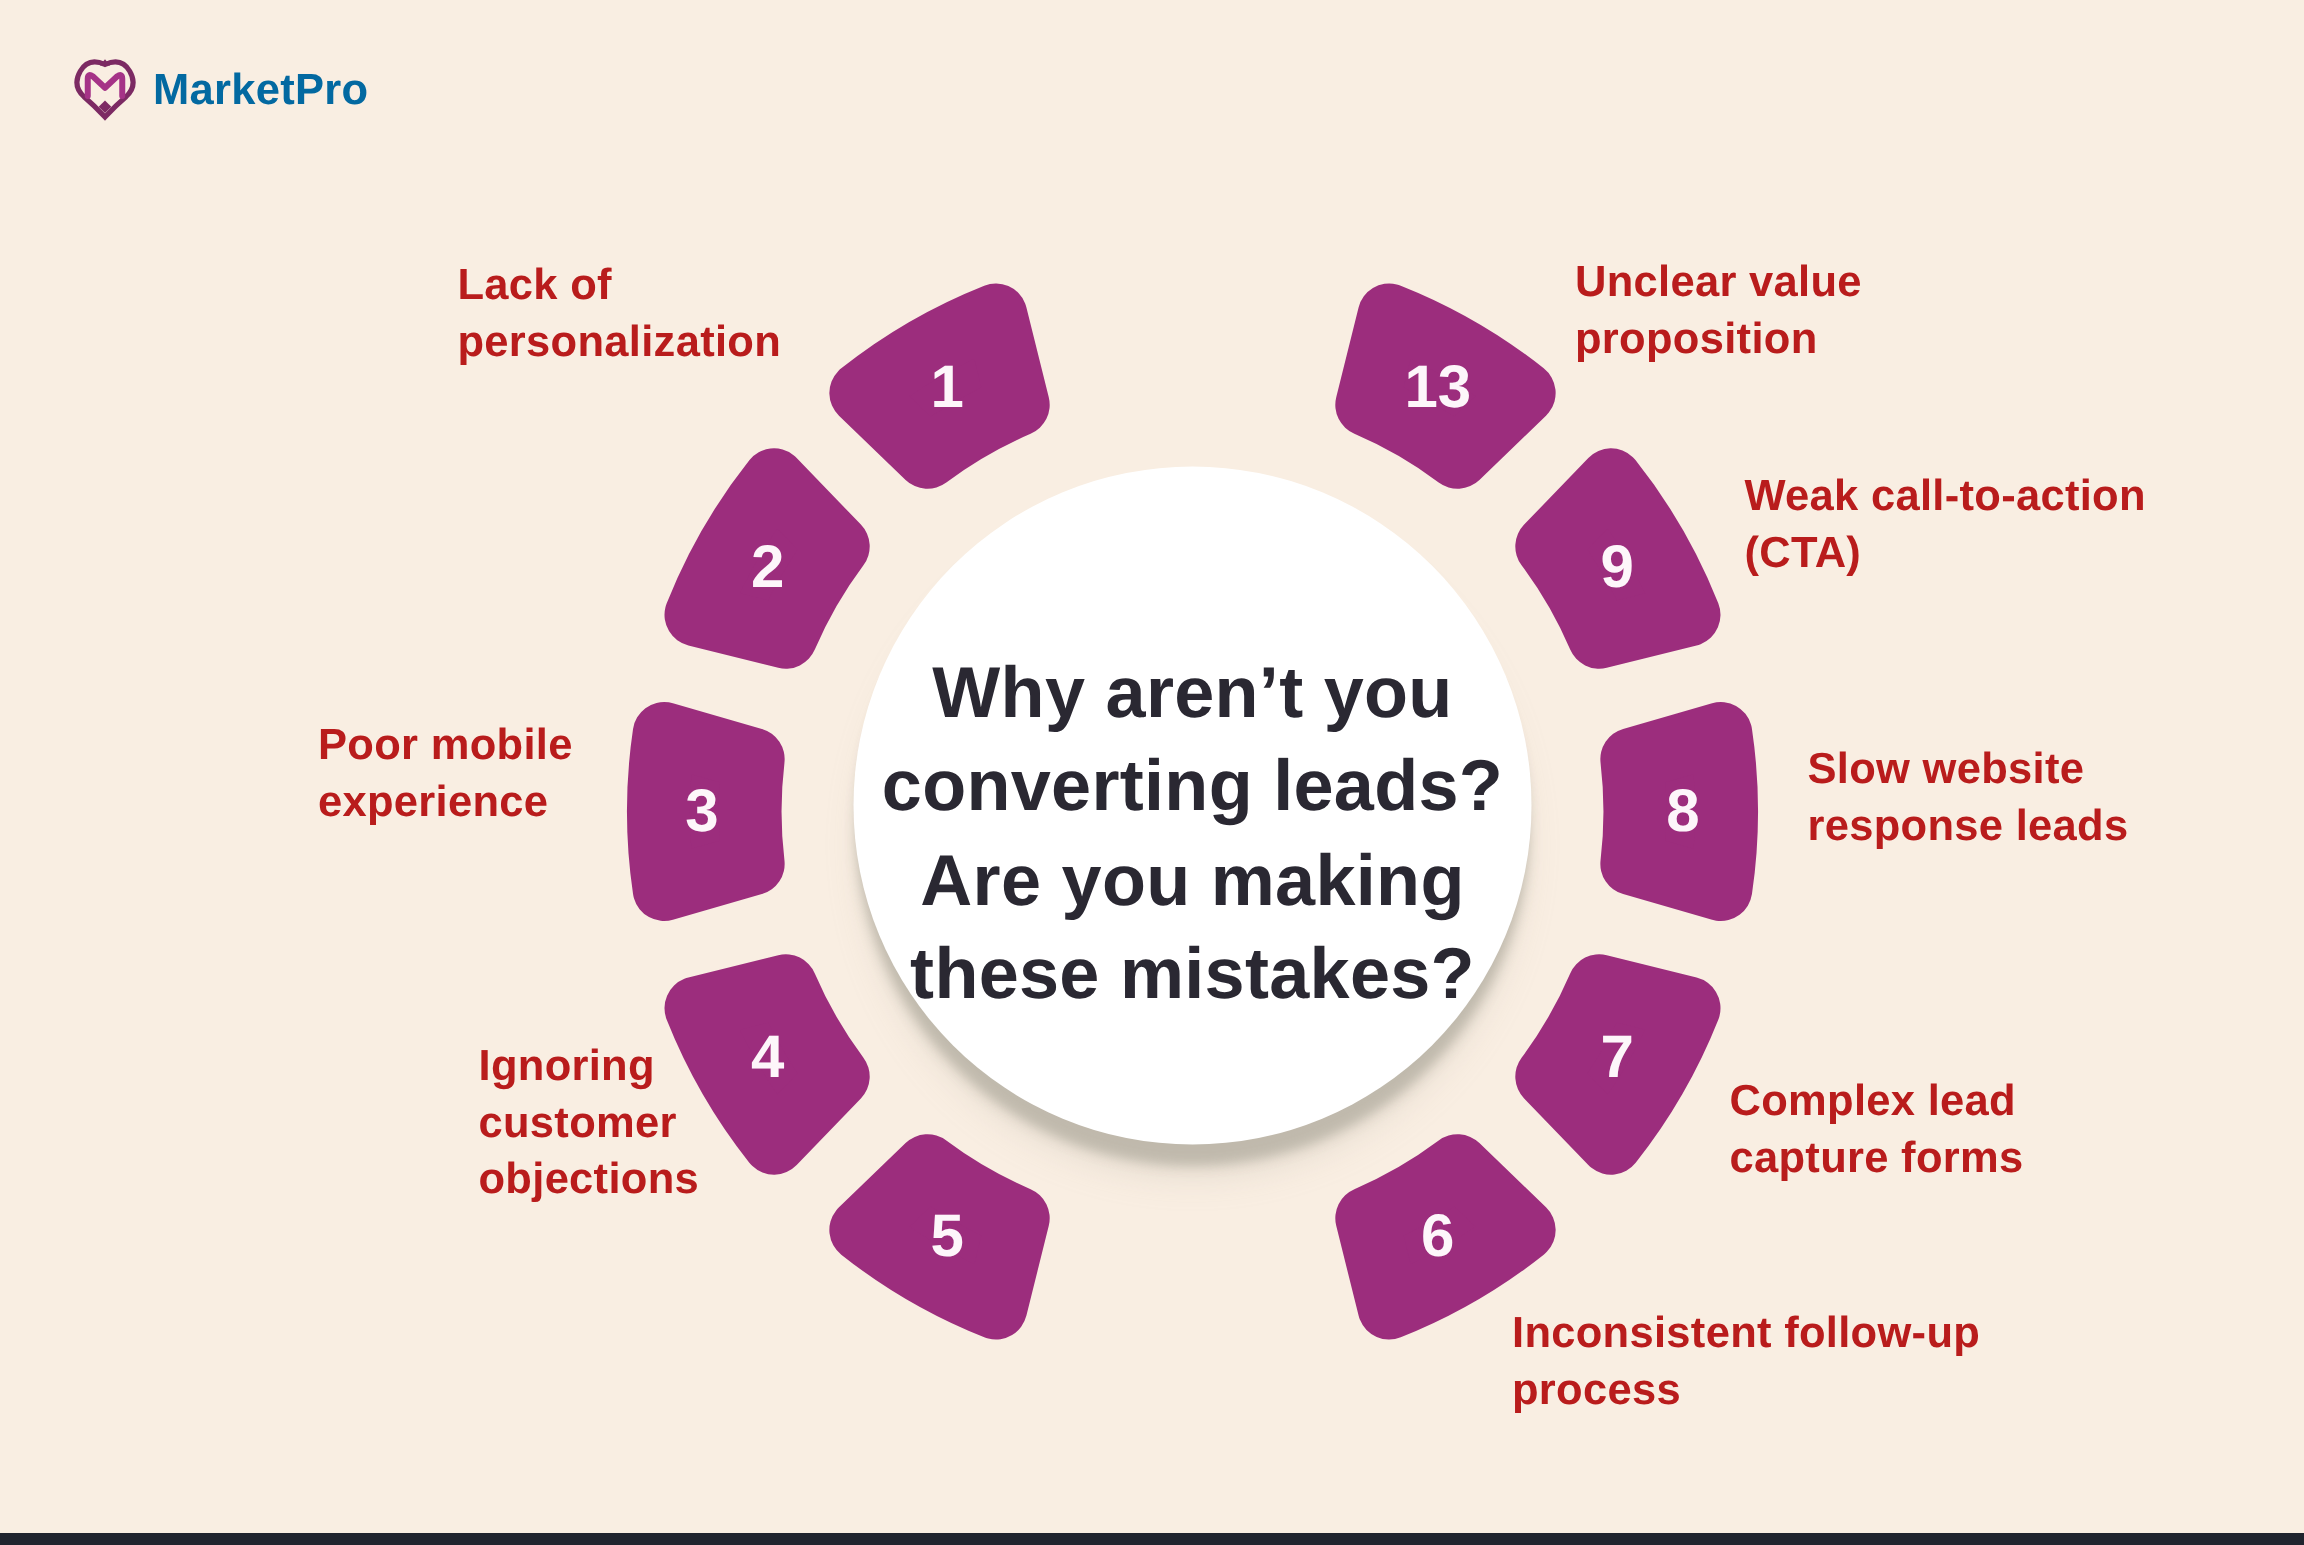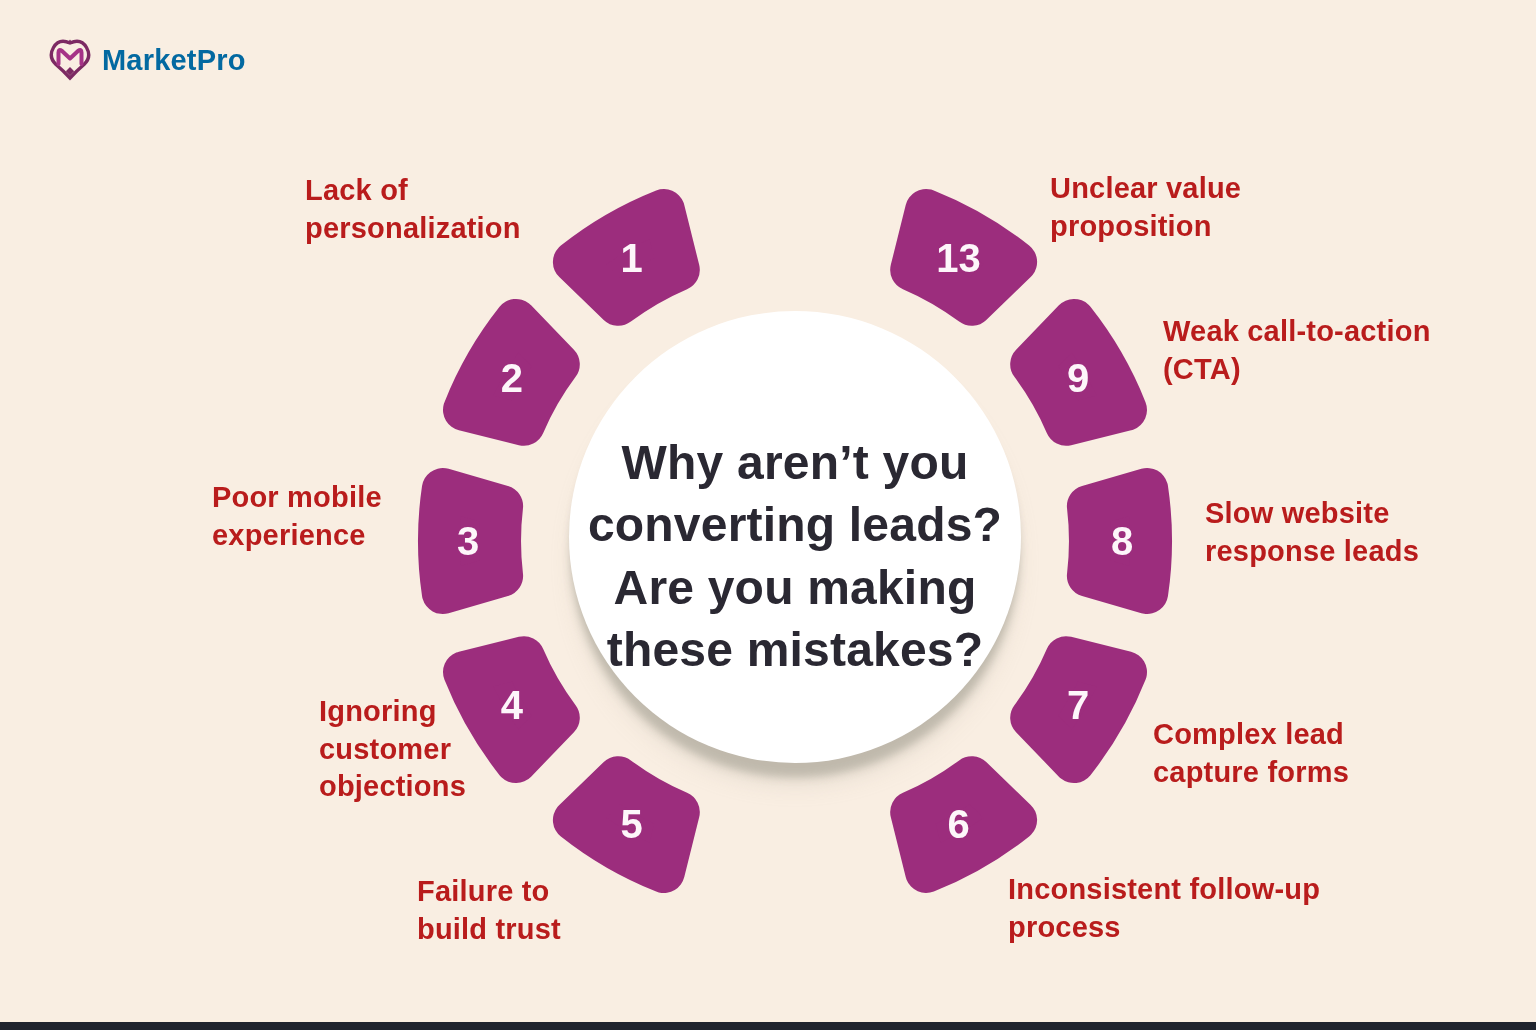--- a/index.html
+++ b/index.html
@@ -93,22 +93,20 @@
   <div class="seg-num" style="left: 1038.19px; top: 337.5px;">9</div>
   <div class="seg-num" style="left: 918.5px; top: 217.81px;">13</div>
 
   <div class="lbl lbl-1">Lack of
 personalization</div>
   <div class="lbl lbl-3">Poor mobile
 experience</div>
   <div class="lbl lbl-4">Ignoring
 customer
 objections</div>
-  <div class="lbl lbl-5">Failure to
-build trust</div>
   <div class="lbl lbl-6">Inconsistent follow-up
 process</div>
   <div class="lbl lbl-7">Complex lead
 capture forms</div>
   <div class="lbl lbl-8">Slow website
 response leads</div>
   <div class="lbl lbl-10">Unclear value
 proposition</div>
   <div class="lbl lbl-9">Weak call-to-action
 (CTA)</div>

